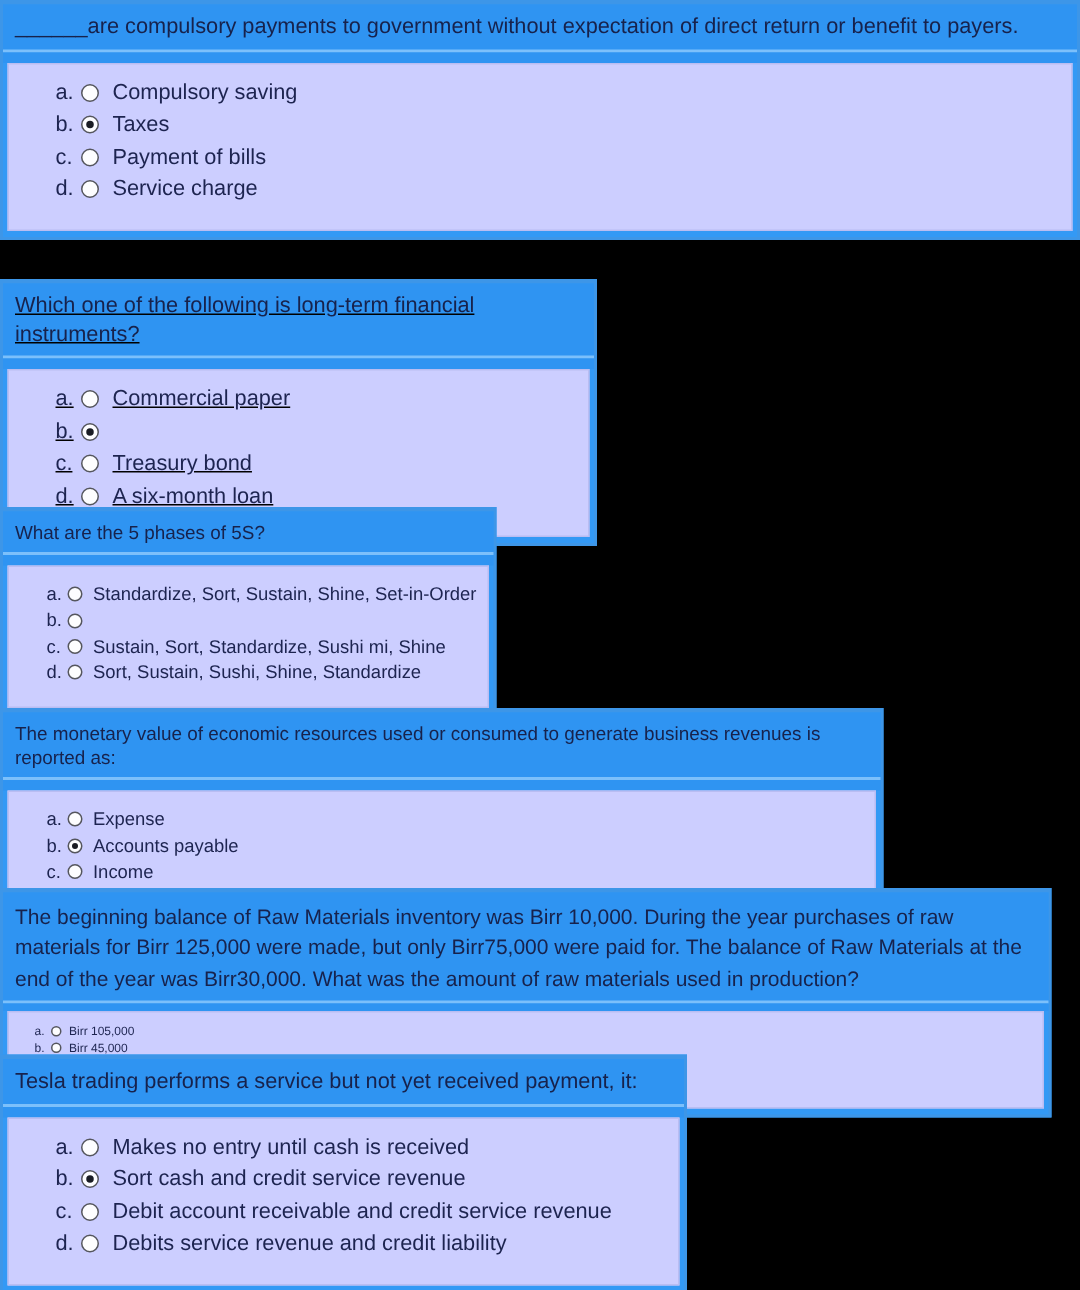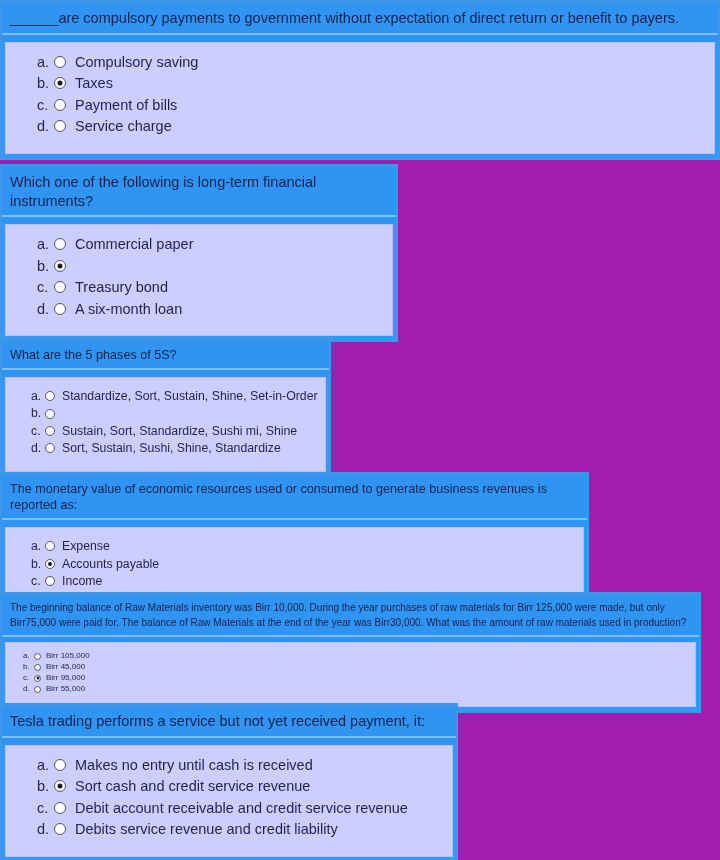--- a/index.html
+++ b/index.html
@@ -13,21 +13,21 @@
     height: 860px;
     font-family: "Liberation Sans", sans-serif;
     overflow: hidden;
     position: relative;
   }
 
   .page {
     width: 720px;
     height: 860px;
     position: relative;
-    background: #a21caf;
+    background: #000000;
   }
 
   
   .qblock {
     position: absolute;
     box-sizing: border-box;
     background: #3399f5;
     border: 2px solid #3d96e8;
     border-top-width: 3px;
     padding: 0;
@@ -101,31 +101,31 @@
   .sz-lg .radio.sel::after { width: 5px; height: 5px; }
 
   
   .sz-md .qhead { font-size: 12.6px; }
   .sz-md .opt { font-size: 12.3px; margin-bottom: 5px; padding-left: 25px; }
   .sz-md .opt .lett { width: 14px; }
   .sz-md .radio { width: 10px; height: 10px; margin-right: 7px; }
   .sz-md .radio.sel::after { width: 4px; height: 4px; }
 
   
-  .sz-sm .qhead { font-size: 10px; line-height: 1.45; }
+  .sz-sm .qhead { font-size: 14px; line-height: 1.45; }
   .sz-sm .opt { font-size: 8px; margin-bottom: 3px; padding-left: 17px; }
   .sz-sm .opt .lett { width: 11px; }
   .sz-sm .radio { width: 7px; height: 7px; margin-right: 5px; }
   .sz-sm .radio.sel::after { width: 3px; height: 3px; }
   .sz-sm .qbody { padding: 9px 0 10px 0; }
   .sz-sm .qspacer { height: 5px; }
 
   
   #qb0 { left: 0px;  top: 0px;   width: 720px; }
-  #qb1 { left: 0px;  top: 164px; width: 398px; }
+  #qb1 { left: 0px;  top: 186px; width: 398px; text-decoration: underline; }
   #qb2 { left: 0px;  top: 338px; width: 331px; }
   #qb3 { left: 0px;  top: 472px; width: 589px; }
   #qb4 { left: 0px;  top: 592px; width: 701px; }
   #qb5 { left: 0px;  top: 703px; width: 458px; }
 </style>
 </head>
 <body>
 
 <div class="page">
 

